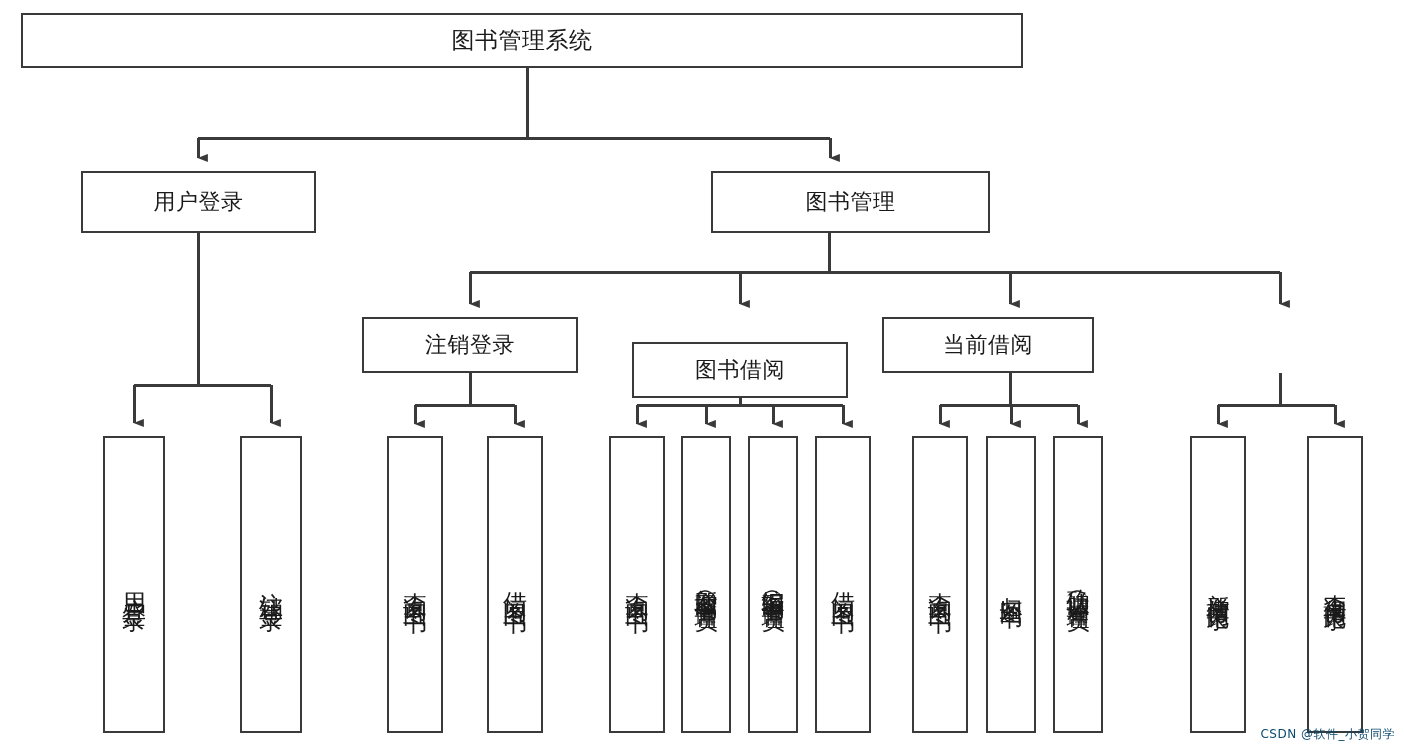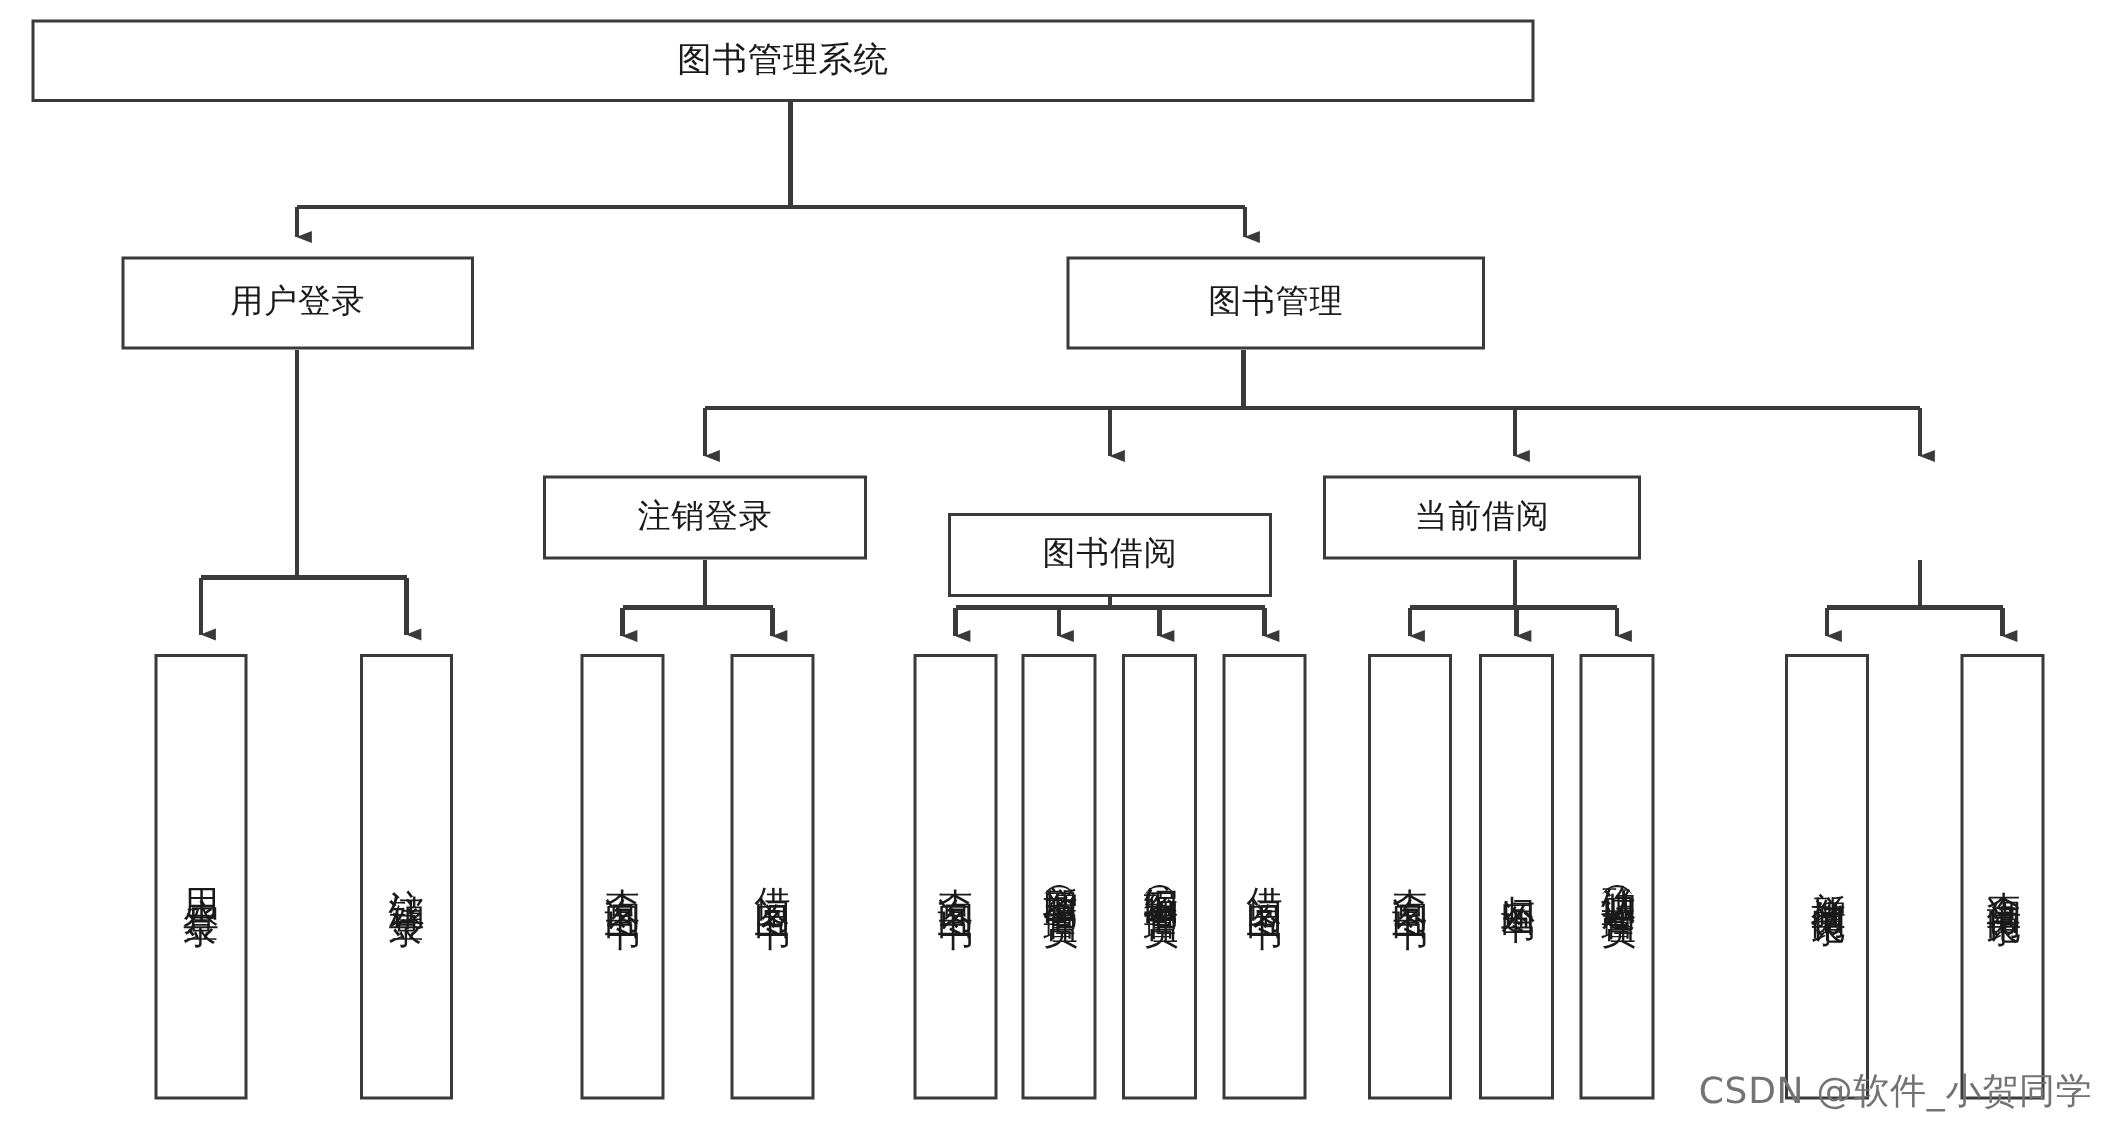--- a/index.html
+++ b/index.html
@@ -62,22 +62,22 @@
     max-height:100%;
   }
   .node.v.tall .lbl{
     font-size:23px;
     letter-spacing:3px;
   }
   .watermark{
     position:absolute;
     right:10px;
     bottom:4px;
-    font-size:24px;
-    color:#737373;
+    font-size:12px;
+    color:#0c4a6e;
     letter-spacing:0.5px;
     z-index:5;
     white-space:nowrap;
   }
 </style>
 </head>
 <body>
 
 <div id="canvas">
 

